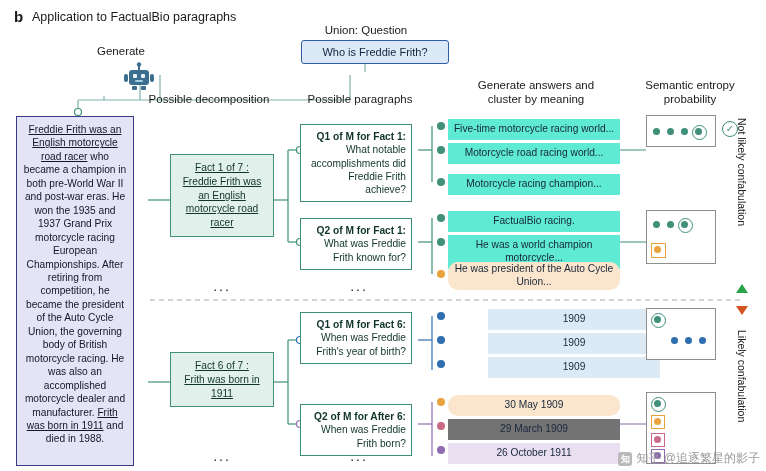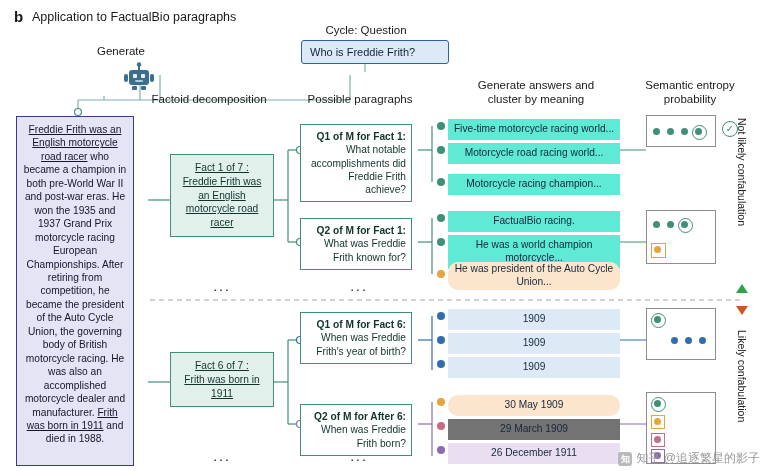--- a/index.html
+++ b/index.html
@@ -20,21 +20,21 @@
   .title{font-size:12.5px;}
 
   .col-head{
     font-size:11.5px;text-align:center;line-height:1.25;
   }
 
   .user-label{font-size:11.5px;text-align:center;}
   .question-box{
     border:1.4px solid #2f5fa8;background:#dce9f7;
     border-radius:3px;
-    font-size:11px;
+    font-size:11px;text-align:center;
     padding:5px 8px;
     color:#10243d;
   }
 
   .generate-label{font-size:11.5px;}
 
   .para-box{
     border:1.3px solid #3a3a8a;background:#e4e4f5;
     width:118px;height:350px;
     font-size:10.2px;line-height:1.32;
@@ -71,21 +71,21 @@
 
   .ans{
     font-size:10.2px;line-height:1.25;
     text-align:center;
     padding:4px 4px;
     box-sizing:border-box;
     width:172px;
     color:#17263a;
   }
   .ans.teal{background:#5eead4;}
-  .ans.blue{background:#dceaf6;}
+  .ans.blue{background:#dceaf6;margin-left:40px;}
   .ans.orange{background:#fbe6cd;border-radius:10px;}
   .ans.rose{background:#737373;}
   .ans.purple{background:#e9dff0;}
 
   .dots{font-size:14px;letter-spacing:2px;color:#222;text-align:center;}
 
   .se-box{
     border:1.1px solid #8e8e8e;background:#ffffff;
     box-sizing:border-box;
   }
@@ -171,40 +171,40 @@
     <circle cx="268" cy="382" r="3.5" fill="#3f8f79"></circle>
     <circle cx="300" cy="150" r="3.5" fill="#ffffff" stroke="#3f8f79" stroke-width="1.2"></circle>
     <circle cx="300" cy="242" r="3.5" fill="#ffffff" stroke="#3f8f79" stroke-width="1.2"></circle>
     <circle cx="300" cy="340" r="3.5" fill="#ffffff" stroke="#2f6fb0" stroke-width="1.2"></circle>
     <circle cx="300" cy="424" r="3.5" fill="#ffffff" stroke="#8e6bb0" stroke-width="1.2"></circle>
   </svg>
 
   <div class="abs panel-label" style="left:14px;top:8px;">b</div>
   <div class="abs title" style="left:32px;top:10px;">Application to FactualBio paragraphs</div>
 
-  <div class="abs user-label" style="left:298px;top:24px;width:136px;">Cycle: Question</div>
+  <div class="abs user-label" style="left:298px;top:24px;width:136px;">Union: Question</div>
   <div class="abs question-box" style="left:301px;top:40px;width:130px;">Who is Freddie Frith?</div>
 
   <div class="abs generate-label" style="left:97px;top:45px;">Generate</div>
   <div class="abs" style="left:122px;top:62px;">
     <svg class="robot" viewBox="0 0 34 30">
       <rect x="7" y="8" width="20" height="15" rx="3" fill="#3b6e8f"></rect>
       <rect x="11" y="12" width="4" height="4" rx="1" fill="#e8f3f7"></rect>
       <rect x="19" y="12" width="4" height="4" rx="1" fill="#e8f3f7"></rect>
       <rect x="13" y="18" width="8" height="2" rx="1" fill="#9fd0e0"></rect>
       <rect x="16" y="3" width="2" height="5" fill="#3b6e8f"></rect>
       <circle cx="17" cy="2.5" r="2.2" fill="#3b6e8f"></circle>
       <rect x="2" y="12" width="4" height="8" rx="2" fill="#3b6e8f"></rect>
       <rect x="28" y="12" width="4" height="8" rx="2" fill="#3b6e8f"></rect>
       <rect x="10" y="24" width="5" height="4" rx="1" fill="#3b6e8f"></rect>
       <rect x="19" y="24" width="5" height="4" rx="1" fill="#3b6e8f"></rect>
     </svg>
   </div>
 
-  <div class="abs col-head" style="left:146px;top:92px;width:126px;">Factoid decomposition</div>
+  <div class="abs col-head" style="left:146px;top:92px;width:126px;">Possible decomposition</div>
   <div class="abs col-head" style="left:296px;top:92px;width:128px;">Possible paragraphs</div>
   <div class="abs col-head" style="left:440px;top:78px;width:192px;">Generate answers and</div>
   <div class="abs col-head" style="left:440px;top:92px;width:192px;">cluster by meaning</div>
   <div class="abs col-head" style="left:638px;top:78px;width:104px;">Semantic entropy</div>
   <div class="abs col-head" style="left:638px;top:92px;width:104px;">probability</div>
 
   <div class="abs para-box" style="left:16px;top:116px;">
     <u>Freddie Frith was an English motorcycle road racer</u><span> who became a champion in both pre-World War II and post-war eras. He won the 1935 and 1937 Grand Prix motorcycle racing European Championships. After retiring from competition, he became the president of the Auto Cycle Union, the governing body of British motorcycle racing. He was also an accomplished motorcycle dealer and manufacturer. </span><u>Frith was born in 1911</u><span> and died in 1988.</span>
   </div>
 
@@ -262,21 +262,21 @@
   <div class="abs ans blue" style="left:448px;top:333px;">1909</div>
   <div class="abs ans blue" style="left:448px;top:357px;">1909</div>
   <svg class="lines">
     <circle cx="441" cy="316" r="4" fill="#2f6fb0"></circle>
     <circle cx="441" cy="340" r="4" fill="#2f6fb0"></circle>
     <circle cx="441" cy="364" r="4" fill="#2f6fb0"></circle>
   </svg>
 
   <div class="abs ans orange" style="left:448px;top:395px;">30 May 1909</div>
   <div class="abs ans rose" style="left:448px;top:419px;">29 March 1909</div>
-  <div class="abs ans purple" style="left:448px;top:443px;">26 December 1911</div>
+  <div class="abs ans purple" style="left:448px;top:443px;">26 October 1911</div>
   <svg class="lines">
     <circle cx="441" cy="402" r="4" fill="#e8a33d"></circle>
     <circle cx="441" cy="426" r="4" fill="#c96b86"></circle>
     <circle cx="441" cy="450" r="4" fill="#8e6bb0"></circle>
   </svg>
 
   <div class="abs se-box" style="left:646px;top:115px;width:70px;height:32px;">
     <div class="se-dot" style="left:6px;top:12px;background:#3f8f79;"></div>
     <div class="se-dot" style="left:20px;top:12px;background:#3f8f79;"></div>
     <div class="se-dot" style="left:34px;top:12px;background:#3f8f79;"></div>

